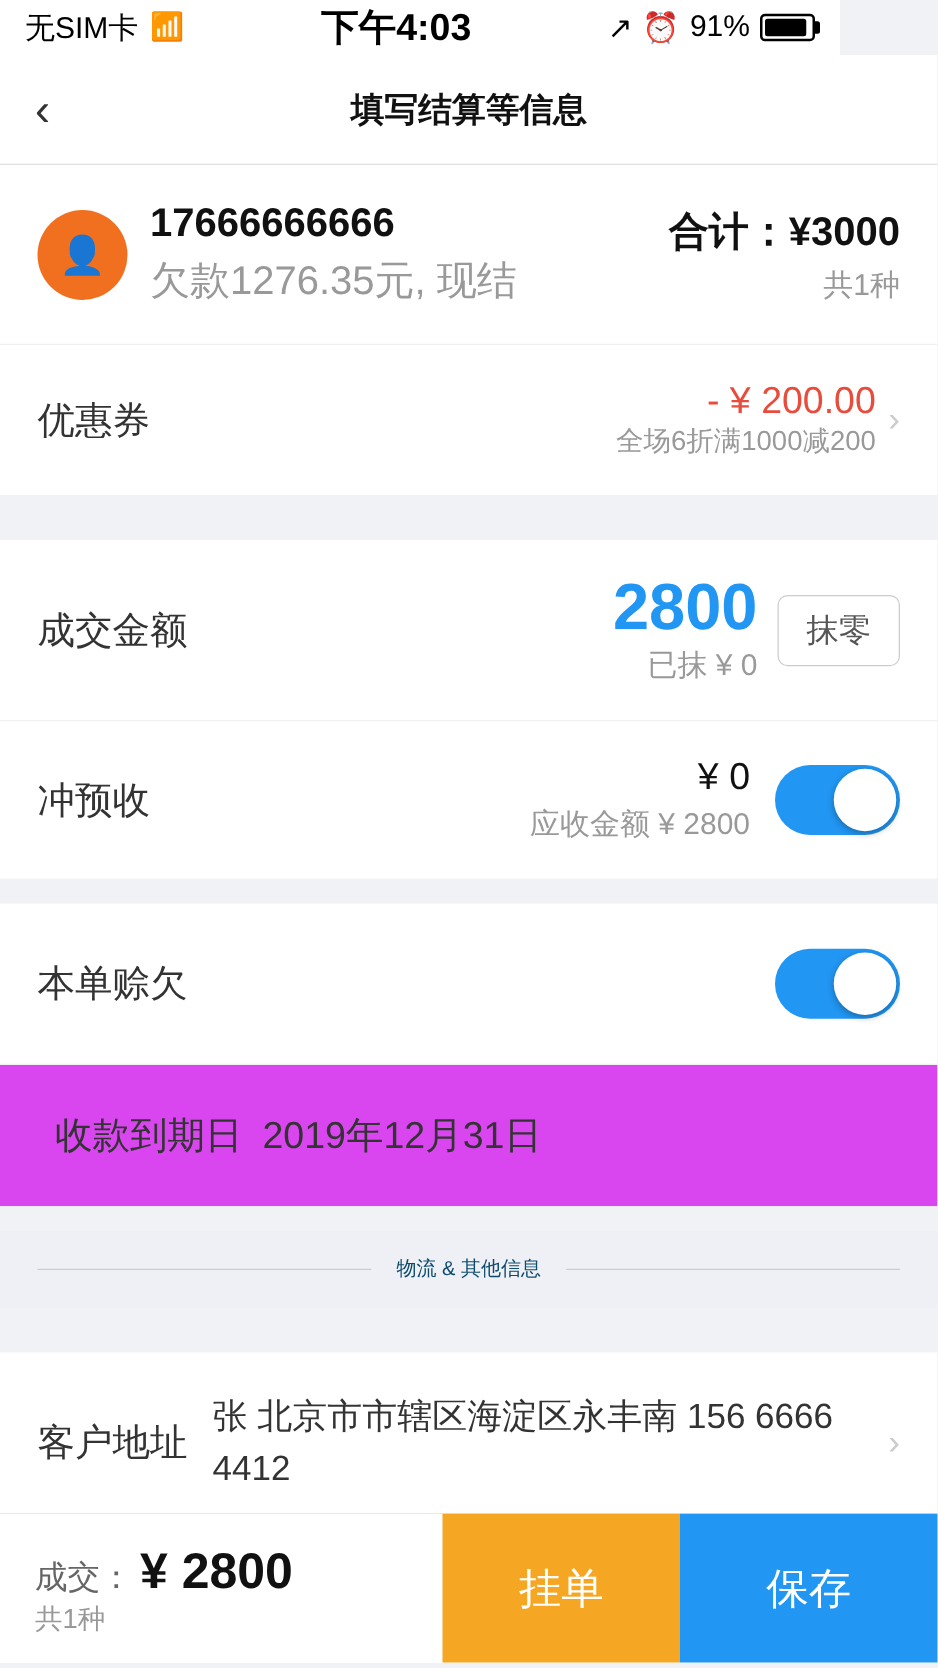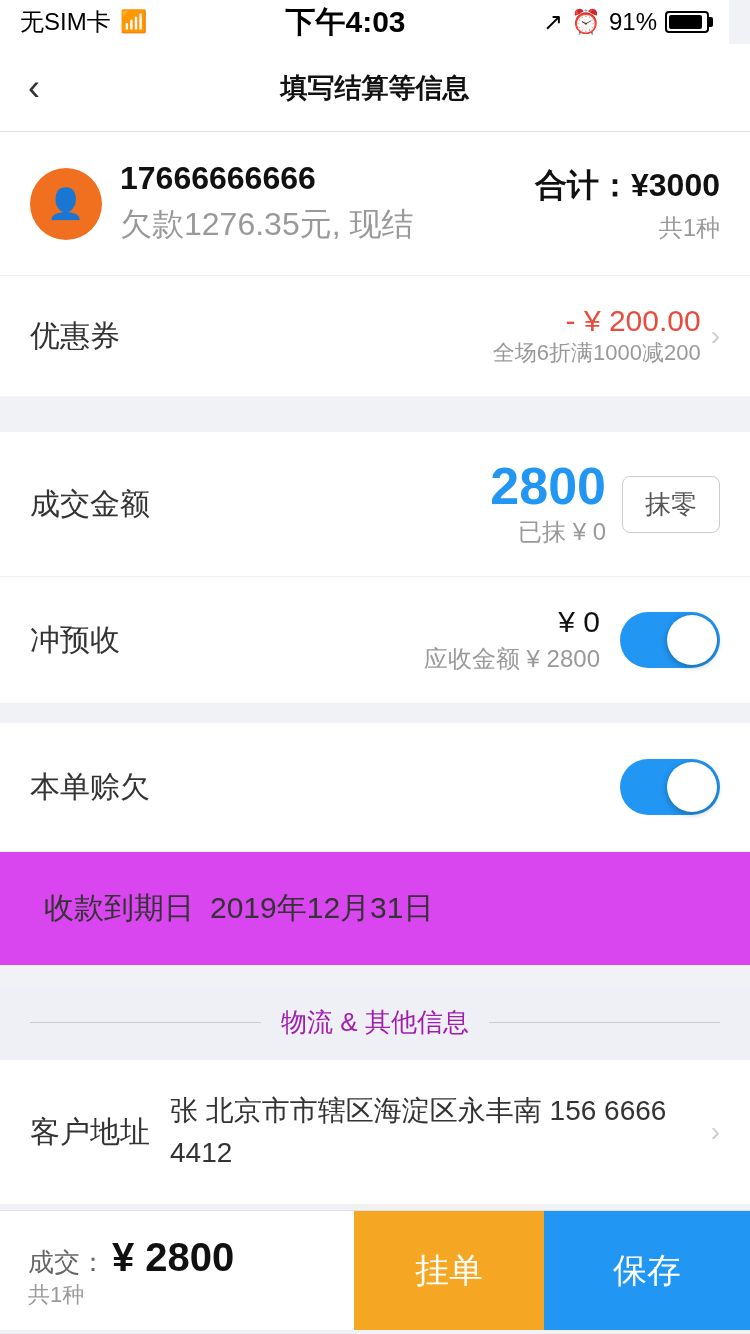--- a/index.html
+++ b/index.html
@@ -8,21 +8,21 @@
       width: 750px;
       min-height: 1334px;
       font-family: -apple-system, "PingFang SC", "Helvetica Neue", Arial, sans-serif;
       background: #f0f2f5;
       color: #333;
       font-size: 28px;
     }
 
     
     .status-bar {
-      width: 729px;
+      width: 672px;
       height: 44px;
       background: #fff;
       display: flex;
       align-items: center;
       justify-content: space-between;
       padding: 0 20px;
       font-size: 24px;
       color: #000;
     }
     .status-left { display: flex; align-items: center; gap: 10px; }
@@ -288,33 +288,34 @@
       gap: 0;
       background: #eef0f5;
       padding: 20px 30px;
     }
     .divider-line {
       flex: 1;
       height: 1px;
       background: #ccc;
     }
     .divider-text {
-      font-size: 26px;
-      color: #a21caf;
+      font-size: 16px;
+      color: #0c4a6e;
       padding: 0 20px;
     }
 
     
     .address-row {
       display: flex;
       align-items: center;
       justify-content: space-between;
       padding: 30px 30px;
       background: #fff;
       border-bottom: 1px solid #f0f0f0;
+      margin-top: 36px;
     }
     .address-label {
       font-size: 30px;
       color: #333;
       flex-shrink: 0;
       margin-right: 20px;
     }
     .address-value {
       font-size: 28px;
       color: #333;

